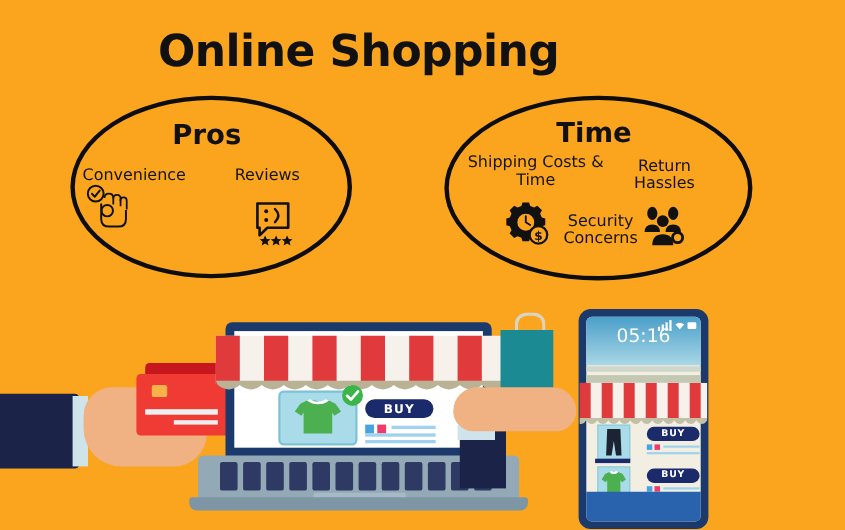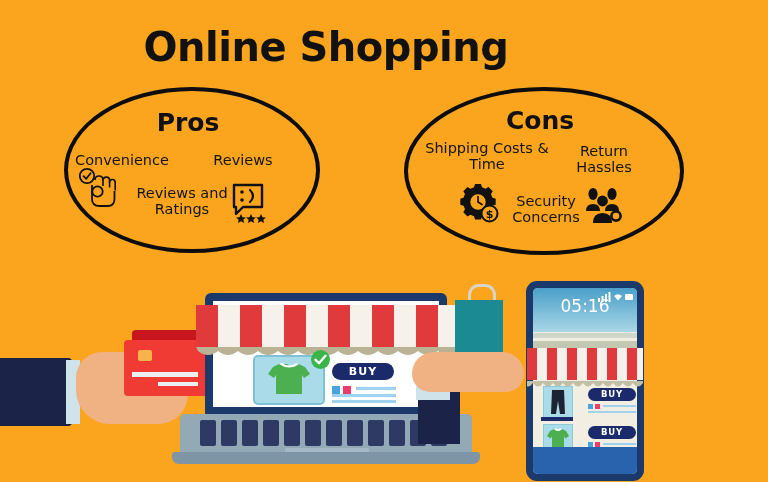--- a/index.html
+++ b/index.html
@@ -106,21 +106,20 @@
 
 <div class="stage">
 
   <div class="abs" id="title">Online Shopping</div>
 
   <div class="abs bubble" id="pros-bubble"></div>
   <div class="abs bubble-head" id="pros-head">Pros</div>
 
   <div class="abs lbl" id="lbl-convenience">Convenience</div>
   <div class="abs lbl" id="lbl-variety">Reviews</div>
-  <div class="abs lbl" id="lbl-reviews">Reviews and Ratings</div>
 
   <div class="abs icon-wrap" style="left:78px;top:167px;">
     <svg width="44" height="44" viewBox="0 0 44 44">
       <circle cx="9" cy="9" r="7.2" fill="none" stroke="#111" stroke-width="1.8"></circle>
       <path d="M5.6 9.2 L8.2 11.8 L12.6 6.2" fill="none" stroke="#111" stroke-width="1.8" stroke-linecap="round" stroke-linejoin="round"></path>
       <path d="M17 13 q0-4 4-4 q4 0 4 4 v6" fill="none" stroke="#111" stroke-width="1.6"></path>
       <path d="M25 13.5 q0-3.4 3.4-3.4 q3.2 0 3.2 3.4 v7" fill="none" stroke="#111" stroke-width="1.6"></path>
       <path d="M31.4 15.5 q0-3 3-3 q2.8 0 2.8 3 v8" fill="none" stroke="#111" stroke-width="1.6"></path>
       <path d="M14 18 v14 q0 7 7.5 7 h8 q7 0 7-7 v-8" fill="none" stroke="#111" stroke-width="1.8" stroke-linejoin="round"></path>
       <circle cx="19.5" cy="24.5" r="5.2" fill="none" stroke="#111" stroke-width="1.8"></circle>
@@ -135,21 +134,21 @@
       <path d="M19 8 q6 6 0 12" fill="none" stroke="#111" stroke-width="2.2" stroke-linecap="round"></path>
       <g fill="#111">
         <path d="M10 32 l1.5 3.2 3.4.3 -2.6 2.3 .8 3.3 -3.1-1.8 -3.1 1.8 .8-3.3 -2.6-2.3 3.4-.3 z"></path>
         <path d="M20 32 l1.5 3.2 3.4.3 -2.6 2.3 .8 3.3 -3.1-1.8 -3.1 1.8 .8-3.3 -2.6-2.3 3.4-.3 z"></path>
         <path d="M30 32 l1.5 3.2 3.4.3 -2.6 2.3 .8 3.3 -3.1-1.8 -3.1 1.8 .8-3.3 -2.6-2.3 3.4-.3 z"></path>
       </g>
     </svg>
   </div>
 
   <div class="abs bubble" id="cons-bubble"></div>
-  <div class="abs bubble-head" id="cons-head">Cons</div>
+  <div class="abs bubble-head" id="cons-head">Time</div>
 
   <div class="abs lbl" id="lbl-shipping">Shipping Costs &amp; Time</div>
   <div class="abs lbl" id="lbl-security">Security Concerns</div>
   <div class="abs lbl" id="lbl-return">Return Hassles</div>
 
   <div class="abs icon-wrap" style="left:458px;top:182px;">
     <svg width="44" height="44" viewBox="0 0 44 44">
       <g fill="#111">
         <path d="M17 2 h6 l1 3.2 3.6 1.5 2.9-1.7 4.2 4.2 -1.7 2.9 1.5 3.6 3.2 1 v6 l-3.2 1 -1.5 3.6 1.7 2.9 -4.2 4.2 -2.9-1.7 -3.6 1.5 -1 3.2 h-6 l-1-3.2 -3.6-1.5 -2.9 1.7 -4.2-4.2 1.7-2.9 -1.5-3.6 -3.2-1 v-6 l3.2-1 1.5-3.6 -1.7-2.9 4.2-4.2 2.9 1.7 3.6-1.5 z"></path>
       </g>

